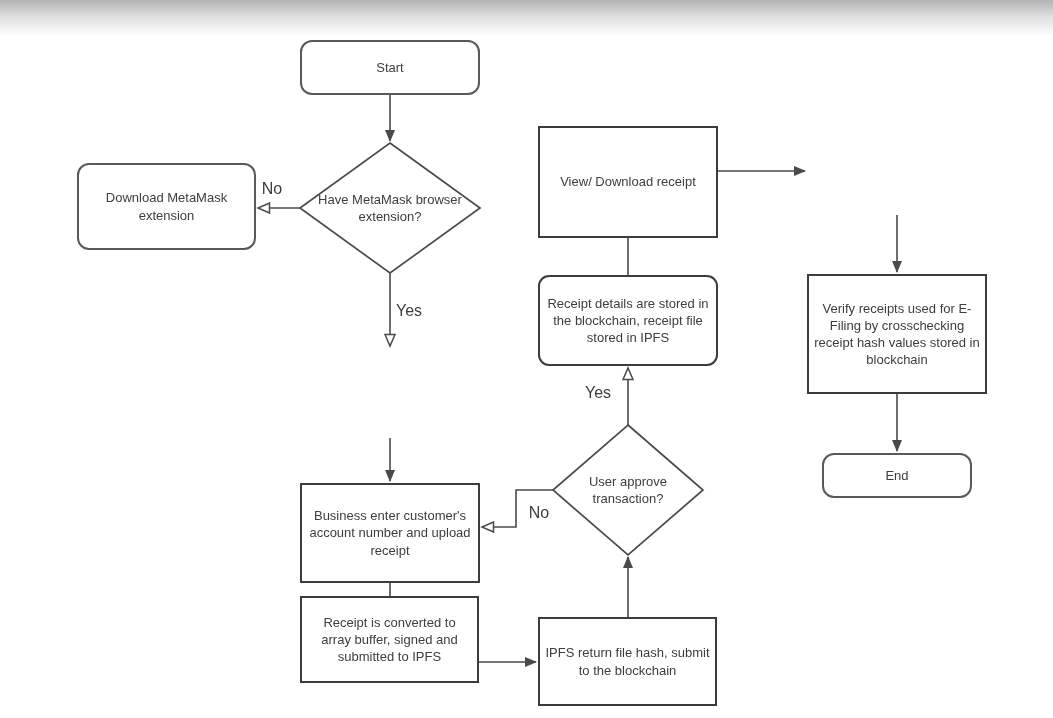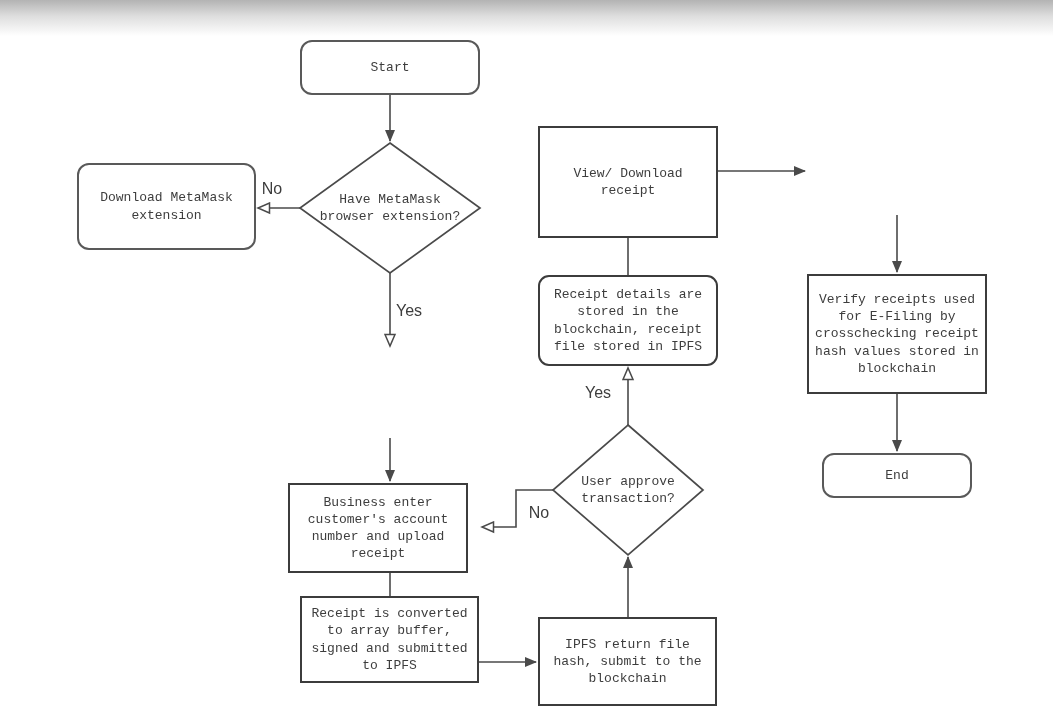--- a/index.html
+++ b/index.html
@@ -32,21 +32,20 @@
     position: absolute;
     box-sizing: border-box;
     display: flex;
     align-items: center;
     justify-content: center;
     text-align: center;
     font-size: 13px;
     line-height: 1.32;
     color: var(--text);
     padding: 2px 5px;
-    font-family: Liberation Mono, monospace;
   }
   .node.rect {
     background: #ffffff;
     border: 2px solid var(--rect-stroke);
   }
   .node.rounded {
     background: #ffffff;
     border: 2px solid var(--round-stroke);
     border-radius: 12px;
   }
@@ -99,21 +98,21 @@
   <div id="node-layer">
       <div class="node rounded" style="left: 300px; top: 40px; width: 180px; height: 55px;">
         <span>Start</span>
       </div>
       <div class="node diamond" style="left: 300px; top: 143px; width: 180px; height: 130px;">
         <span>Have MetaMask browser extension?</span>
       </div>
       <div class="node rounded" style="left: 77px; top: 163px; width: 179px; height: 87px;">
         <span>Download MetaMask extension</span>
       </div>
-      <div class="node rect" style="left: 288px; top: 483px; width: 180px; height: 90px;">
+      <div class="node rect" style="left: 300px; top: 483px; width: 180px; height: 100px;">
         <span>Business enter customer's account number and upload receipt</span>
       </div>
       <div class="node rect" style="left: 300px; top: 596px; width: 179px; height: 87px;">
         <span>Receipt is converted to array buffer, signed and submitted to IPFS</span>
       </div>
       <div class="node rect" style="left: 538px; top: 617px; width: 179px; height: 89px;">
         <span>IPFS return file hash, submit to the blockchain</span>
       </div>
       <div class="node diamond" style="left: 553px; top: 425px; width: 150px; height: 130px;">
         <span>User approve transaction?</span>

